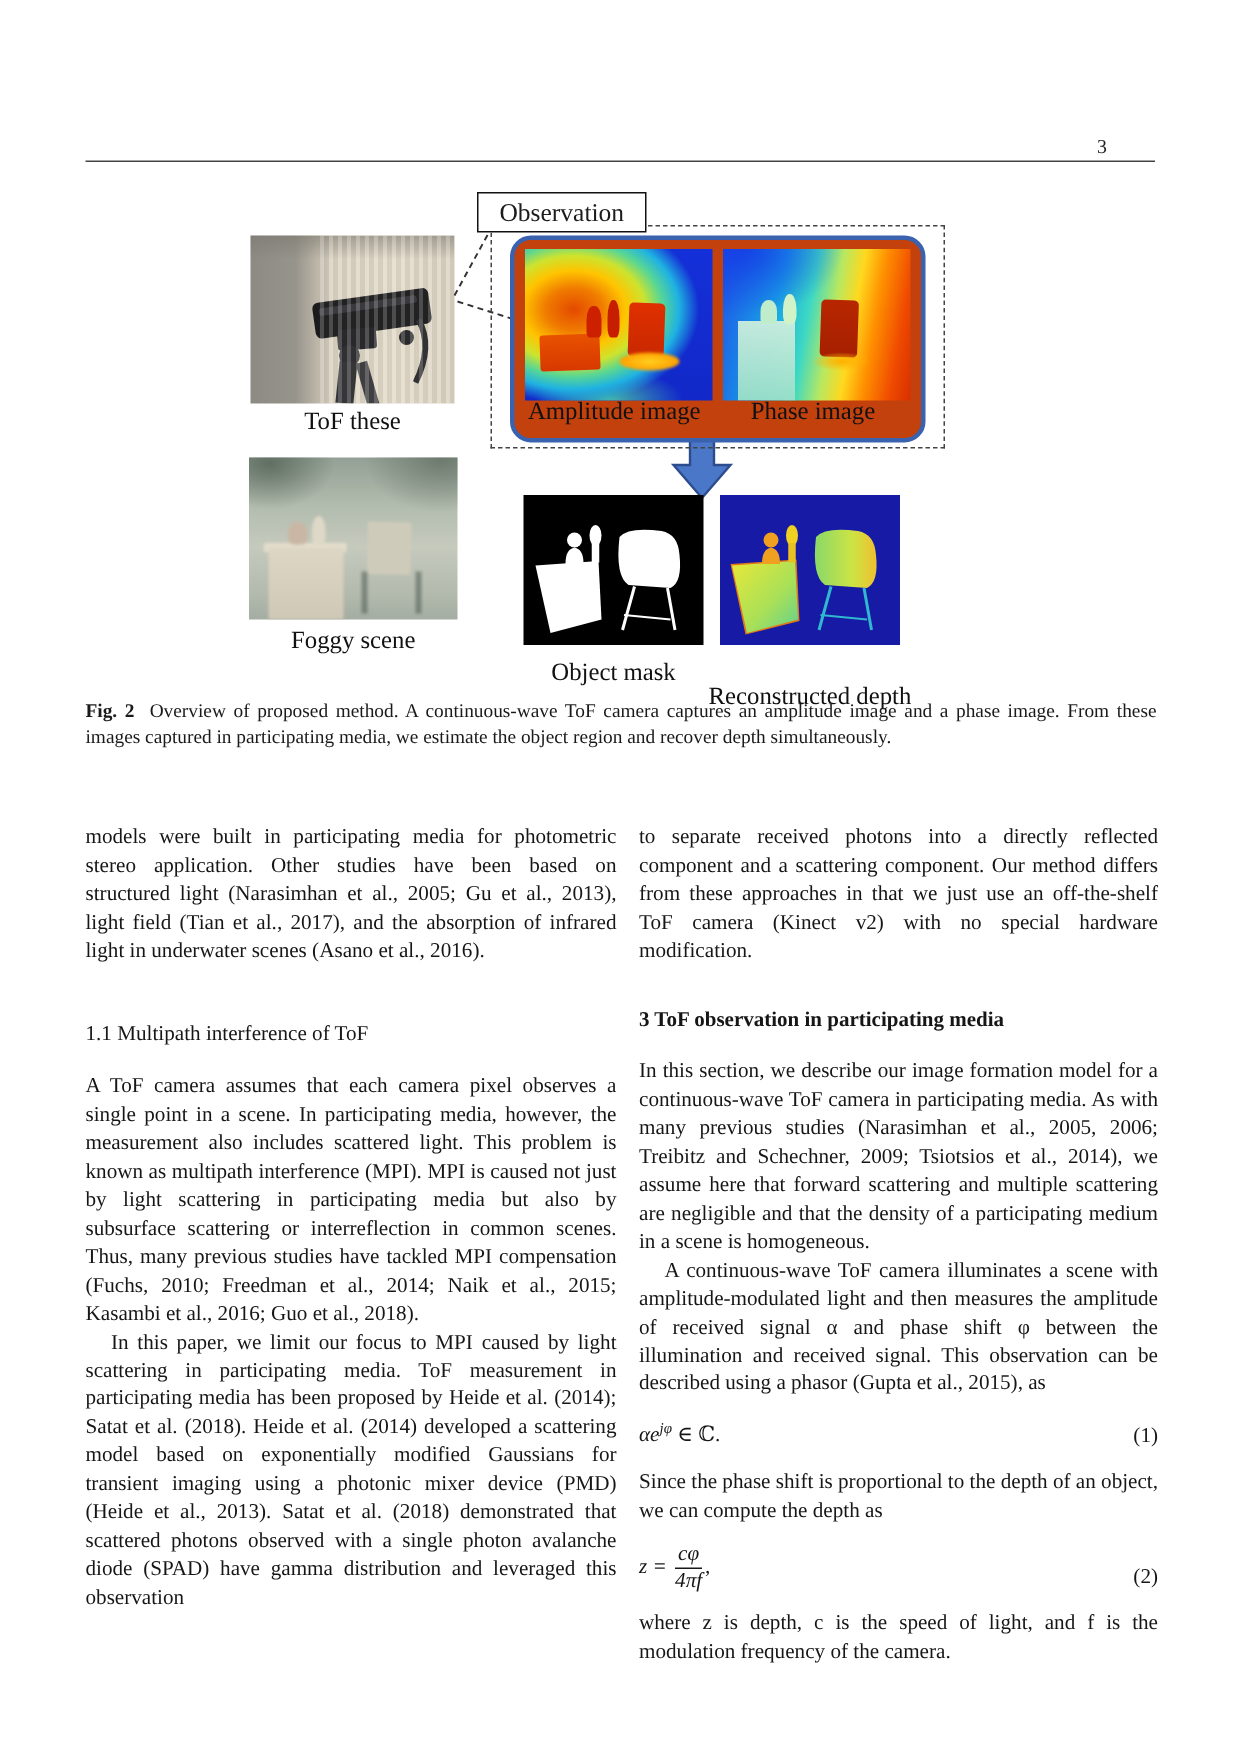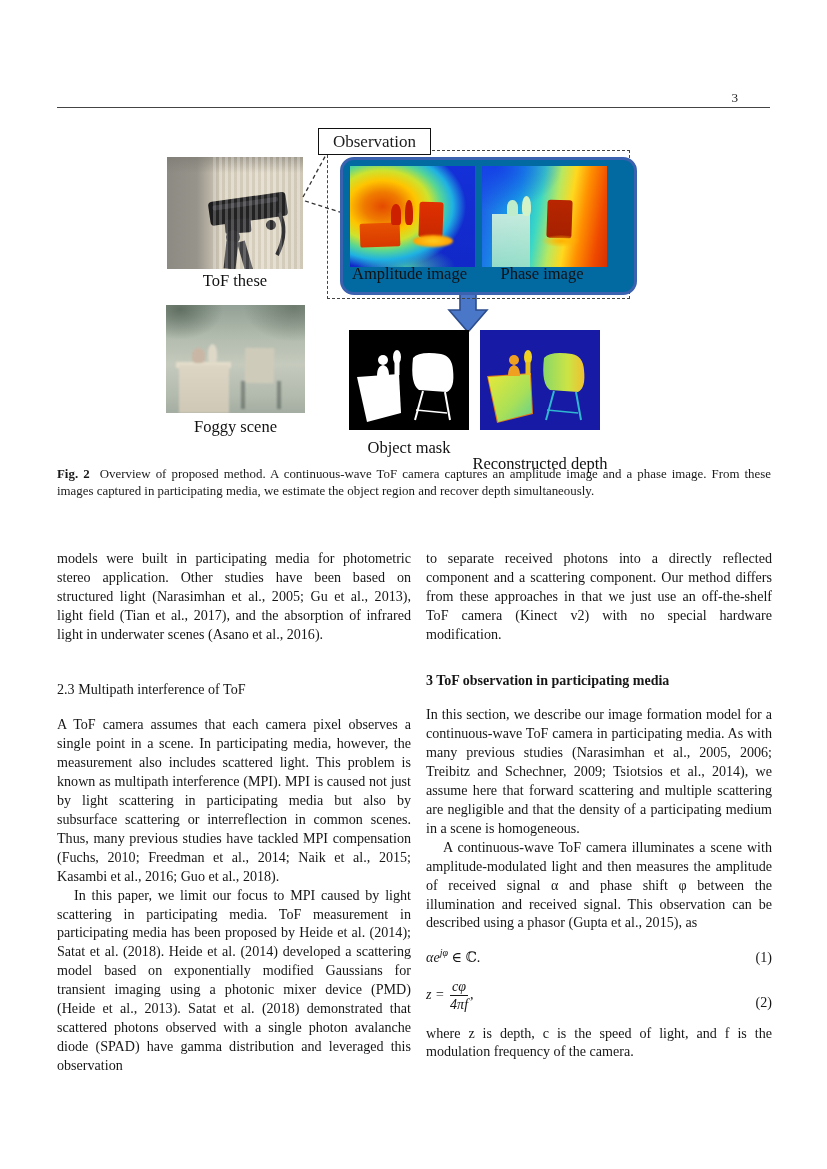--- a/index.html
+++ b/index.html
@@ -16,22 +16,22 @@
   .tof-photo{left:167px;top:157px;width:136px;height:112px;
     background:linear-gradient(90deg,#8d8a83 0%,#97948c 22%,#b3ada0 30%,#d9d1c0 40%,#e0d8c7 72%,#d8d0bf 100%);}
   .tof-photo .curtain{position:absolute;left:34%;top:0;width:66%;height:100%;
     background:repeating-linear-gradient(90deg,rgba(255,255,255,.22) 0 3px,rgba(120,110,90,.08) 3px 6px);}
   .tof-photo .topshade{position:absolute;left:0;top:0;width:100%;height:14%;
     background:linear-gradient(180deg,rgba(120,118,110,.55),rgba(120,118,110,0));}
   .figlabel{position:absolute;font-size:16.5px;color:#111;text-align:center;}
   .obs-box{left:318px;top:128px;width:111px;height:25px;background:#fff;border:1.6px solid #111;
     z-index:6;font-size:17px;text-align:center;line-height:25px;}
   .dashed-rect{left:327px;top:150px;width:301px;height:147px;border:1.6px dashed #444;z-index:1;}
-  .blue-box{left:340px;top:157px;width:271px;height:132px;background:#0369a1;
-    border:3px solid var(--accent-blue,#3a62ae);border-radius:14px;z-index:3;padding-left:20px;}
+  .blue-box{left:340px;top:157px;width:271px;height:132px;background:#c2410c;
+    border:3px solid var(--accent-blue,#3a62ae);border-radius:14px;z-index:3;}
   .amp-img,.phase-img{position:absolute;top:6px;width:125px;height:101px;overflow:hidden;}
   .amp-img{left:7px;background:
     radial-gradient(ellipse 95px 72px at 26% 40%, #e44a00 0%, #f07c00 20%, #ffc400 36%, #cde32e 50%, #58d694 62%, #1fb2e2 74%, rgba(18,48,216,0) 88%),
     radial-gradient(ellipse 70px 30px at 45% 100%, rgba(80,220,160,.8), rgba(80,220,160,0) 70%),
     linear-gradient(#1430d8,#1228c8);}
   .phase-img{left:139px;background:
     radial-gradient(ellipse 90px 60px at 10% 0%, rgba(20,60,230,.9), rgba(20,60,230,0) 75%),
     linear-gradient(100deg,#1e55e6 0%,#18a6e6 30%,#3cd8c4 45%,#b8e860 57%,#ffd81e 67%,#ff9000 77%,#ef4a00 90%,#d83000 100%);}
   .shape{position:absolute;}
   .amp-box{left:8%;top:56%;width:32%;height:24%;background:linear-gradient(#e85200,#d83800);border-radius:2px;transform:rotate(-2deg);}
@@ -194,32 +194,33 @@
   <div class="figlabel" style="left:454px;top:438px;width:172px;margin-top:16px;">Reconstructed depth</div>
 </div>
 
 <div class="abs caption">
   <b>Fig. 2</b>&nbsp;
   <span>Overview of proposed method. A continuous-wave ToF camera captures an amplitude image and a phase image. From these images captured in participating media, we estimate the object region and recover depth simultaneously.</span>
 </div>
 
 <div class="col col-left">
   <p>models were built in participating media for photometric stereo application. Other studies have been based on structured light (Narasimhan et al., 2005; Gu et al., 2013), light field (Tian et al., 2017), and the absorption of infrared light in underwater scenes (Asano et al., 2016).</p>
-  <h4 class="subhead">2.3 Multipath interference of ToF</h4>
+  <h4 class="subhead">1.1 Multipath interference of ToF</h4>
   <p>A ToF camera assumes that each camera pixel observes a single point in a scene. In participating media, however, the measurement also includes scattered light. This problem is known as multipath interference (MPI). MPI is caused not just by light scattering in participating media but also by subsurface scattering or interreflection in common scenes. Thus, many previous studies have tackled MPI compensation (Fuchs, 2010; Freedman et al., 2014; Naik et al., 2015; Kasambi et al., 2016; Guo et al., 2018).</p>
   <p class="indent">In this paper, we limit our focus to MPI caused by light scattering in participating media. ToF measurement in participating media has been proposed by Heide et al. (2014); Satat et al. (2018). Heide et al. (2014) developed a scattering model based on exponentially modified Gaussians for transient imaging using a photonic mixer device (PMD) (Heide et al., 2013). Satat et al. (2018) demonstrated that scattered photons observed with a single photon avalanche diode (SPAD) have gamma distribution and leveraged this observation</p>
 </div>
 
 <div class="col col-right">
   <p>to separate received photons into a directly reflected component and a scattering component. Our method differs from these approaches in that we just use an off-the-shelf ToF camera (Kinect v2) with no special hardware modification.</p>
   <h4 class="sechead">3 ToF observation in participating media</h4>
   <p>In this section, we describe our image formation model for a continuous-wave ToF camera in participating media. As with many previous studies (Narasimhan et al., 2005, 2006; Treibitz and Schechner, 2009; Tsiotsios et al., 2014), we assume here that forward scattering and multiple scattering are negligible and that the density of a participating medium in a scene is homogeneous.</p>
   <p class="indent">A continuous-wave ToF camera illuminates a scene with amplitude-modulated light and then measures the amplitude of received signal α and phase shift φ between the illumination and received signal. This observation can be described using a phasor (Gupta et al., 2015), as</p>
   <div class="eqrow">
     <span class="math"><span>αe</span><sup>jφ</sup><span class="upright"> ∈ ℂ.</span></span>
     <span class="eqno">(1)</span>
   </div>
+  <p>Since the phase shift is proportional to the depth of an object, we can compute the depth as</p>
   <div class="eqrow">
     <span class="math"><span>z = </span><span class="frac"><span class="num">cφ</span><span class="den">4πf</span></span><span class="upright">,</span></span>
     <span class="eqno">(2)</span>
   </div>
   <p>where z is depth, c is the speed of light, and f is the modulation frequency of the camera.</p>
 </div>
 
 </body></html>

